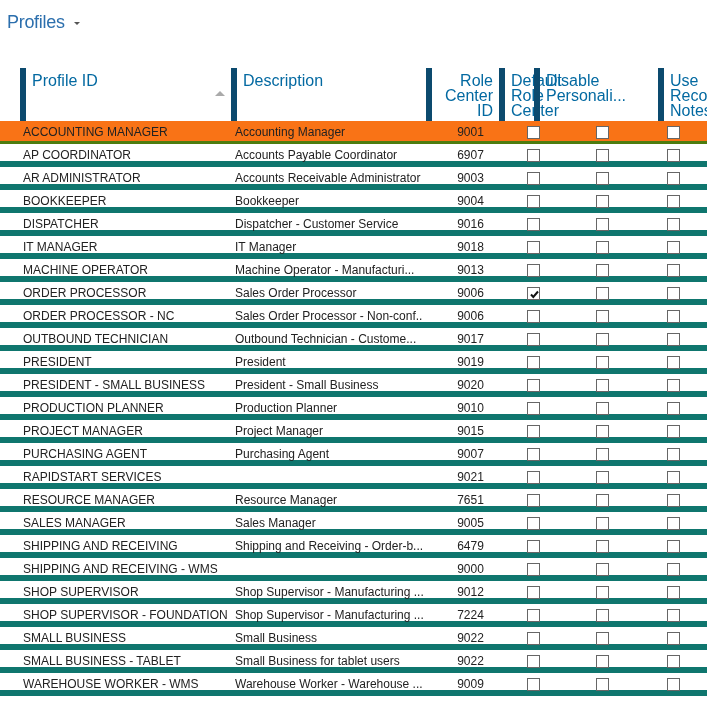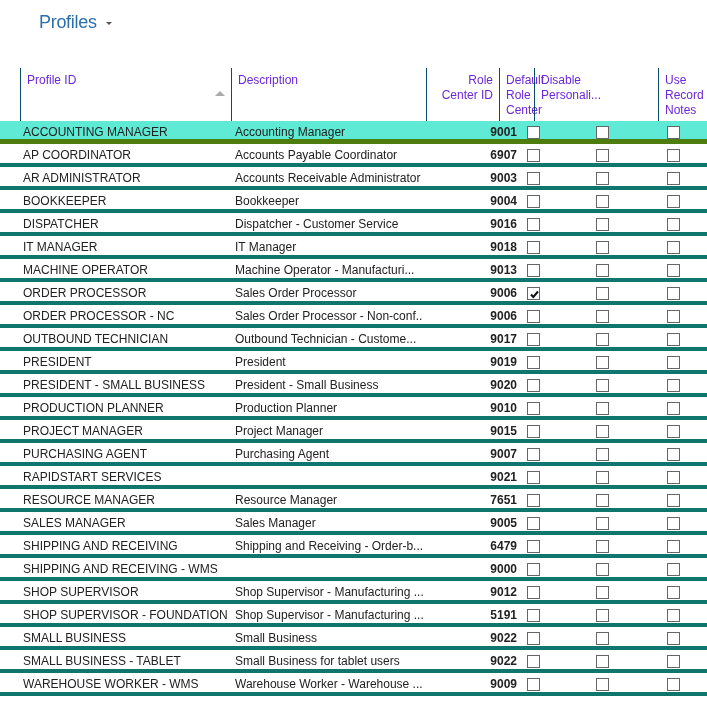--- a/index.html
+++ b/index.html
@@ -1,37 +1,37 @@
 <!DOCTYPE html>
 <html><head>
 <meta charset="utf-8">
 <style>
   html, body { margin: 0; padding: 0; background: #ffffff; }
   body { width: 707px; height: 706px; overflow: hidden; position: relative;
          font-family: "DejaVu Sans", "Liberation Sans", sans-serif; color: #212121; }
   .title-bar { position: absolute; left: 7px; top: 12px; display: flex; align-items: center; }
-  .page-title { font-size: 18px; color: #2c6fad; letter-spacing: -0.3px; font-family: "Liberation Sans", sans-serif; margin-left: 32px; }
+  .page-title { font-size: 18px; color: #2c6fad; letter-spacing: -0.3px; font-family: "Liberation Sans", sans-serif; }
   .title-caret { margin-left: 9px; width: 0; height: 0; border-left: 3px solid transparent;
                  border-right: 3px solid transparent; border-top: 3px solid #555; margin-top: 2px; }
   .grid { position: absolute; left: 0; top: 68px; width: 707px; }
   .header { position: relative; height: 53px; }
-  .hcell { position: absolute; top: 0; height: 53px; border-left: 1px solid #0c4a6e;
-           font-size: 12px; color: #6d28d9; line-height: 15px; box-sizing: border-box;
+  .hcell { position: absolute; top: 0; height: 53px; border-left: 6px solid #0c4a6e;
+           font-size: 16px; color: #0369a1; line-height: 15px; box-sizing: border-box;
            padding: 5px 6px; font-family: "Liberation Sans", sans-serif; }
   .hcell.right { text-align: right; }
   .sort-icon { position: absolute; right: 6px; top: 23px; width: 0; height: 0;
                border-left: 5px solid transparent; border-right: 5px solid transparent;
                border-bottom: 5px solid #aaaaaa; }
-  .row { position: relative; height: 23px; border-bottom: 4px solid #0f766e; box-sizing: border-box; }
-  .row.selected { background: #5eead4; border-bottom: 5px solid #4d7c0f; }
+  .row { position: relative; height: 23px; border-bottom: 6px solid #0f766e; box-sizing: border-box; }
+  .row.selected { background: #f97316; border-bottom: 3px solid #4d7c0f; }
   .cell { position: absolute; top: 0; height: 22px; line-height: 22px; font-size: 12px;
           white-space: nowrap; overflow: hidden; font-family: "Liberation Sans", sans-serif; color: #222; }
   .c-id { left: 23px; width: 205px; }
   .c-desc { left: 235px; width: 188px; }
-  .c-rc { left: 448px; width: 69px; text-align: right; font-weight: bold; }
+  .c-rc { left: 436px; width: 69px; text-align: center; }
   .cb { position: absolute; top: 5px; width: 11px; height: 11px; border: 1px solid #666;
         background: #fff; box-sizing: content-box; }
   .cb.def { left: 527px; } .cb.dis { left: 596px; } .cb.notes { left: 667px; }
   .cb svg { position: absolute; left: 1px; top: 1px; }
 </style>
 </head>
 <body>
 
 <div class="title-bar">
   <span class="page-title">Profiles</span>
@@ -227,21 +227,21 @@
         <span class="cell c-id">SHOP SUPERVISOR</span>
         <span class="cell c-desc">Shop Supervisor - Manufacturing ...</span>
         <span class="cell c-rc">9012</span>
         <span class="cb def"></span>
         <span class="cb dis"></span>
         <span class="cb notes"></span>
       </div>
       <div class="row">
         <span class="cell c-id">SHOP SUPERVISOR - FOUNDATION</span>
         <span class="cell c-desc">Shop Supervisor - Manufacturing ...</span>
-        <span class="cell c-rc">5191</span>
+        <span class="cell c-rc">7224</span>
         <span class="cb def"></span>
         <span class="cb dis"></span>
         <span class="cb notes"></span>
       </div>
       <div class="row">
         <span class="cell c-id">SMALL BUSINESS</span>
         <span class="cell c-desc">Small Business</span>
         <span class="cell c-rc">9022</span>
         <span class="cb def"></span>
         <span class="cb dis"></span>

